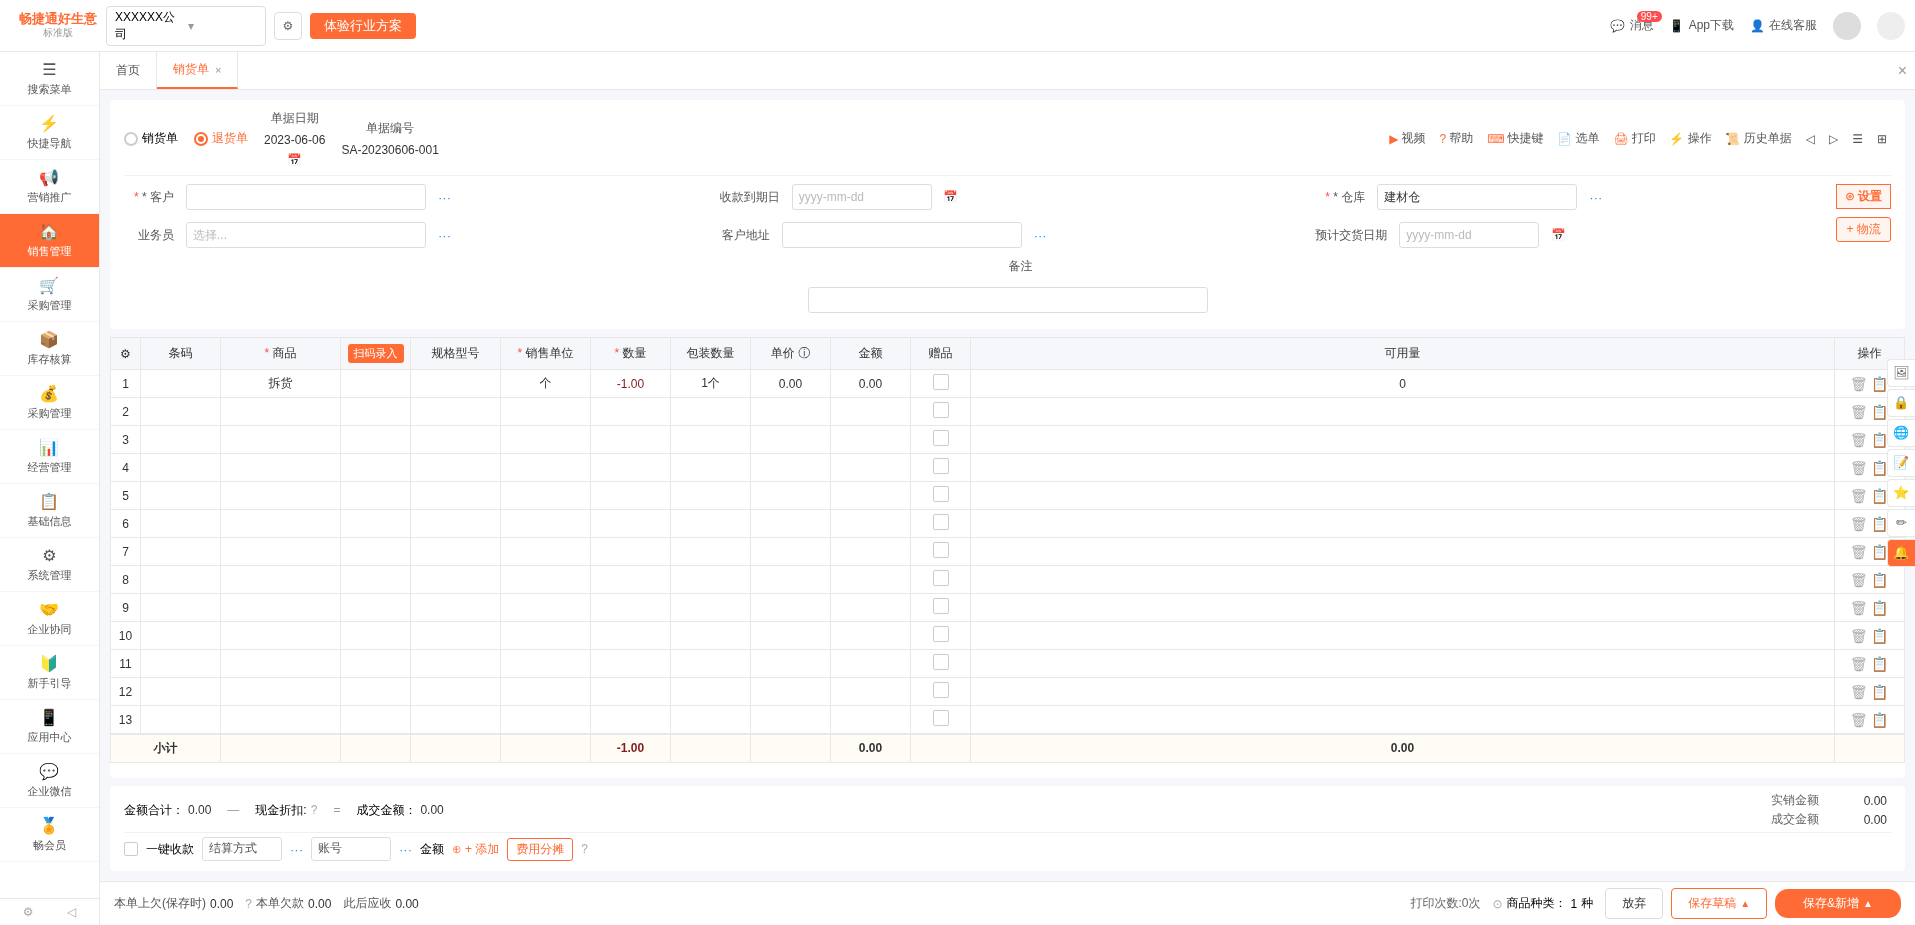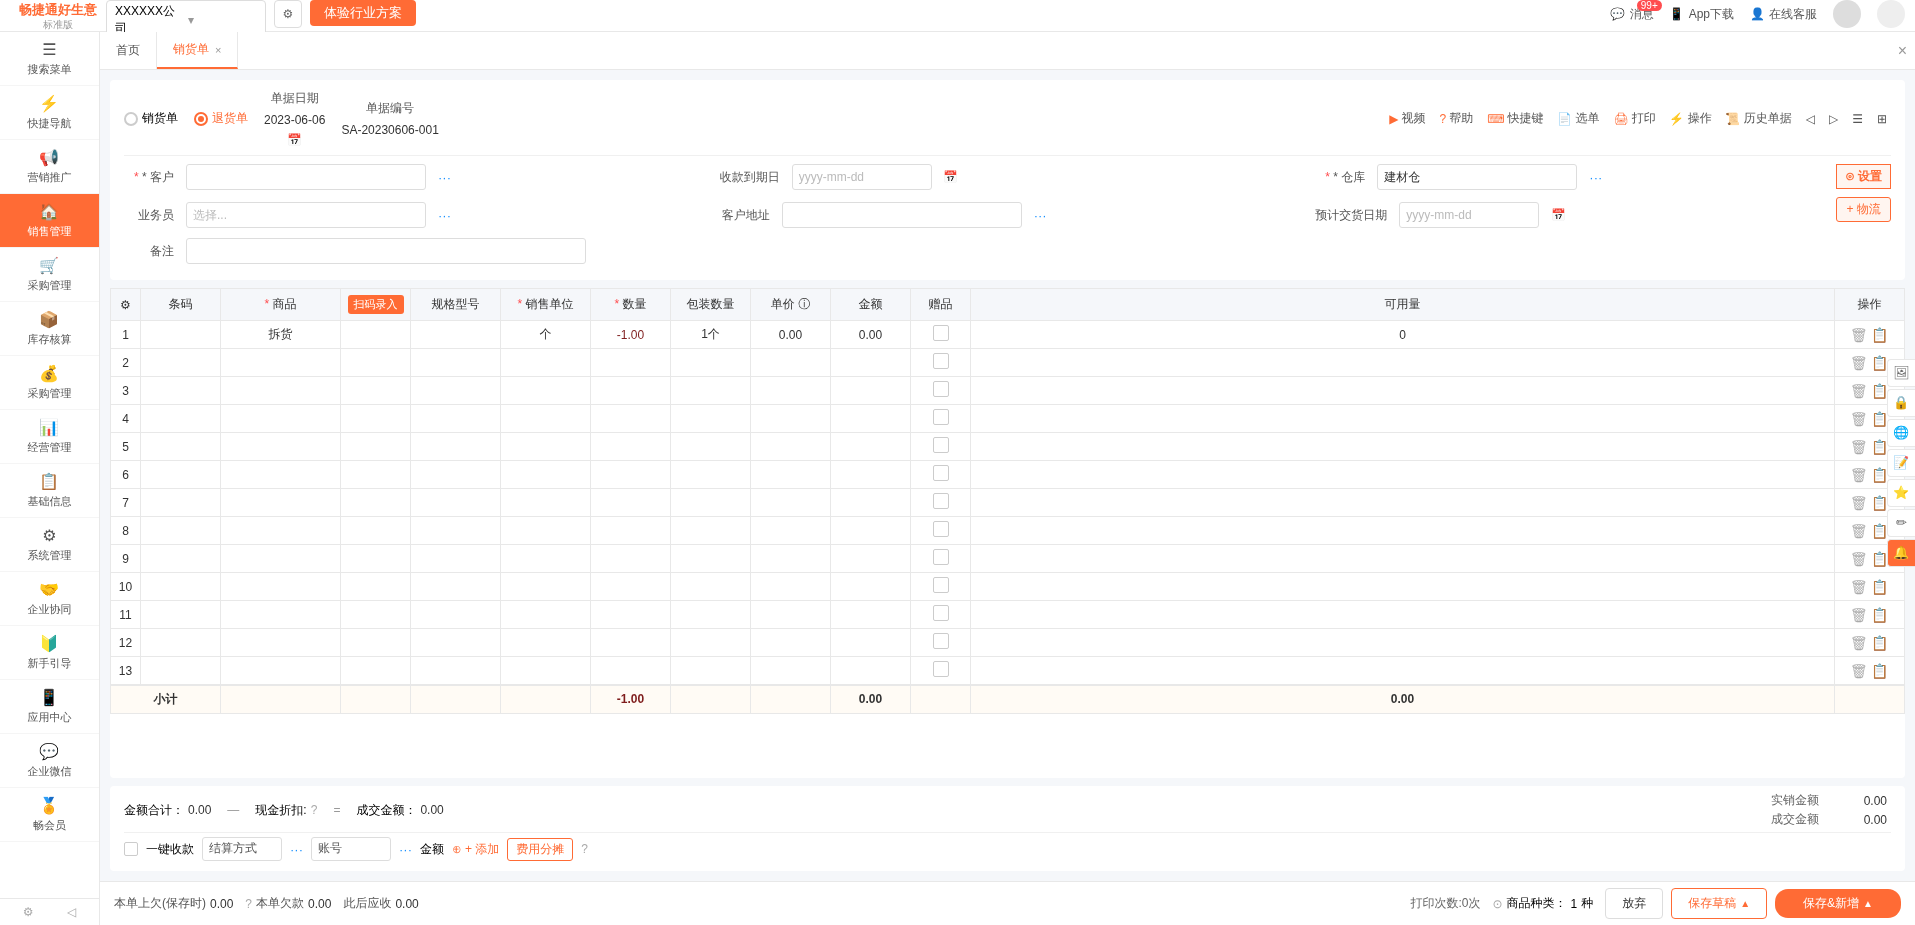--- a/index.html
+++ b/index.html
@@ -1,23 +1,23 @@
 <!DOCTYPE html>
 <html><head>
   <meta charset="utf-8">
   <style>
     * { box-sizing: border-box; margin: 0; padding: 0; font-family: 'Microsoft YaHei', Arial, sans-serif; font-size: 12px; }
     body { width: 1915px; height: 925px; overflow: hidden; display: flex; flex-direction: column; background: #f0f2f5; }
 
     
     .top-header {
-      height: 32px;
-      background: #fff;
-      display: flex;
-      align-items: flex-start;
+      height: 52px;
+      background: #fff;
+      display: flex;
+      align-items: center;
       padding: 0 10px;
       border-bottom: 1px solid #e8e8e8;
       flex-shrink: 0;
     }
     .company-selector {
       display: flex;
       align-items: center;
       border: 1px solid #ddd;
       border-radius: 4px;
       padding: 2px 8px;
@@ -728,21 +728,21 @@
             <div class="form-row">
               <span class="form-label">预计交货日期</span>
               <div class="date-input" style="display:flex;align-items:center;">
                 <span>yyyy-mm-dd</span>
               </div>
               <span class="cal-icon">📅</span>
             </div>
           </div>
         </div>
 
-        <div class="form-row" style="margin-top:4px;">
+        <div class="form-row" style="margin-top:4px;flex-direction:column;">
           <span class="form-label">备注</span>
           <div class="form-input" style="min-width:400px;"></div>
         </div>
       </div>
 
       <div class="table-section">
         <div class="table-scroll">
           <table class="order-table">
             <thead>
               <tr>

